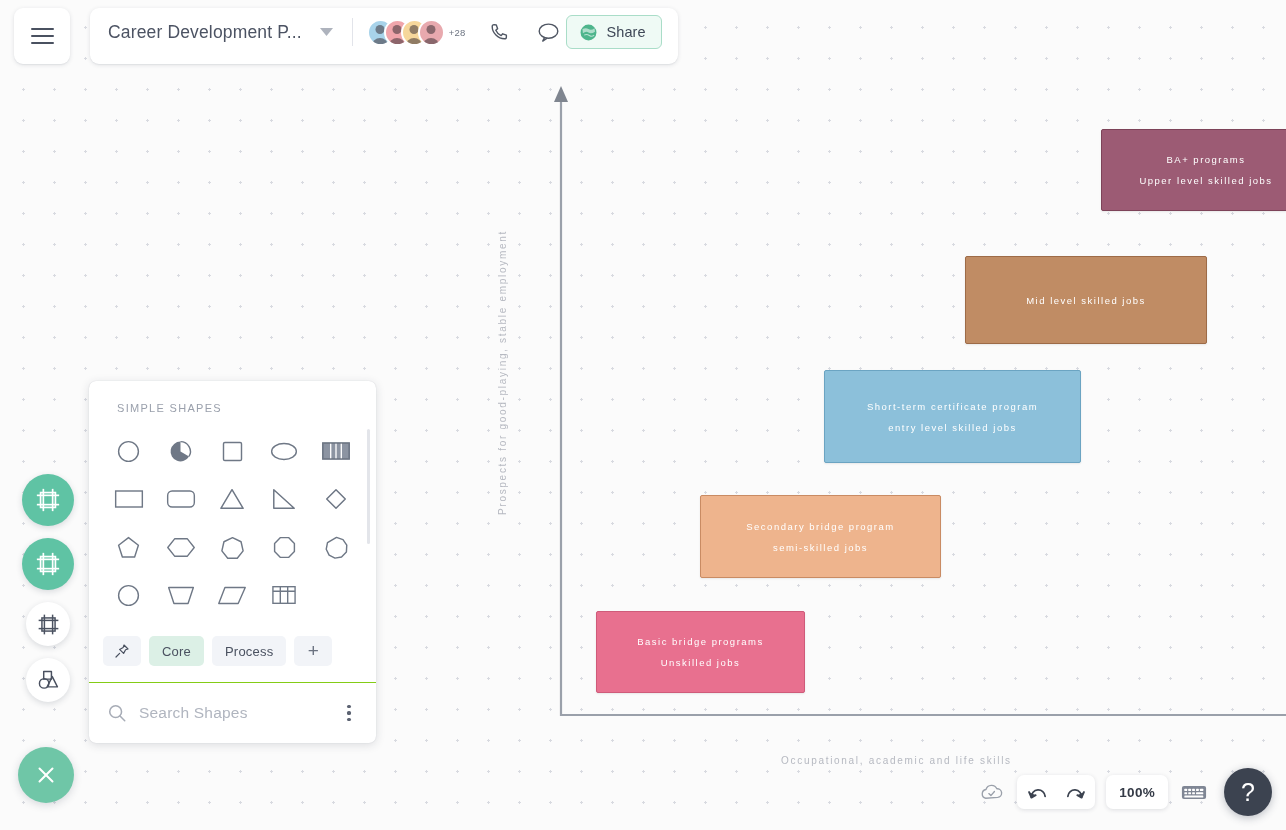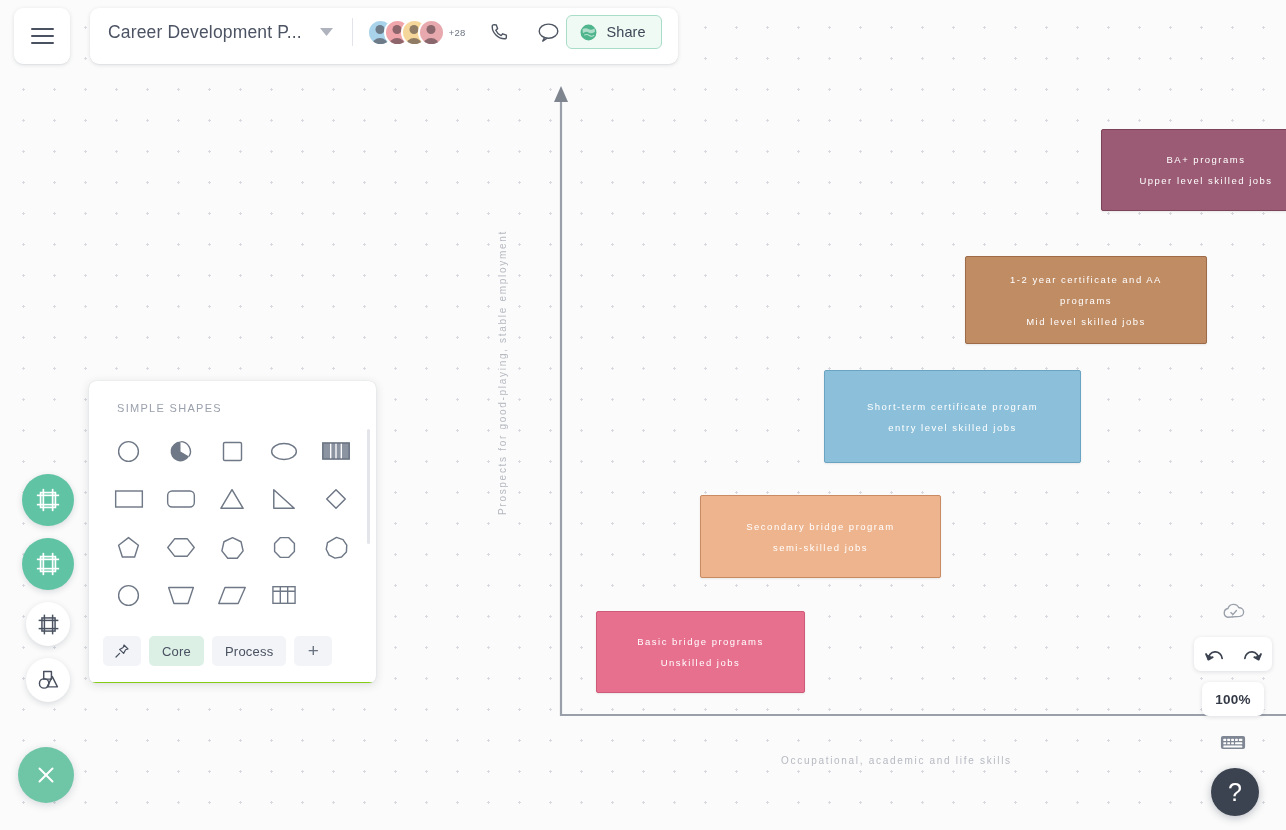--- a/index.html
+++ b/index.html
@@ -305,21 +305,20 @@
   }
 
   
   .botbar {
     position: absolute;
     right: 14px; bottom: 14px;
     display: flex;
     align-items: center;
     gap: 11px;
     z-index: 35;
-    flex-direction: column;
   }
   .bb-plain {
     width: 30px; height: 30px;
     display: flex; align-items: center; justify-content: center;
     cursor: pointer;
   }
   .bb-card {
     height: 34px;
     background: #fff;
     border-radius: 7px;
@@ -387,21 +386,20 @@
         </div>
       </div>
       <div class="step" style="left: 824px; top: 370px; width: 257px; height: 93px; background: rgb(140, 192, 218); border: 1.5px solid rgb(107, 164, 194);">
         <div>
           <span class="txt">Short-term   certificate   program</span>
           <span class="txt">entry   level   skilled   jobs</span>
         </div>
       </div>
       <div class="step" style="left: 965px; top: 256px; width: 242px; height: 88px; background: rgb(192, 140, 100); border: 1.5px solid rgb(157, 107, 71);">
         <div>
-          <span class="txt">1-2   year   certificate   and   AA   programs</span>
           <span class="txt">Mid   level   skilled   jobs</span>
         </div>
       </div>
       <div class="step" style="left: 1101px; top: 129px; width: 210px; height: 82px; background: rgb(156, 91, 116); border: 1.5px solid rgb(125, 67, 89);">
         <div>
           <span class="txt">BA+   programs</span>
           <span class="txt">Upper   level   skilled   jobs</span>
         </div>
       </div>
     </div>
@@ -578,20 +576,32 @@
         <svg width="16" height="16" viewBox="0 0 20 20" fill="none" stroke="#4a5160" stroke-width="1.5" stroke-linecap="round" stroke-linejoin="round">
           <path d="M12.5 2.5 L17.5 7.5 L14.5 8.5 L12 13 L7 8 L11.5 5.5 Z"></path>
           <line x1="7" y1="13" x2="2.5" y2="17.5"></line>
         </svg>
       </div>
       <div class="sp-tab active">Core</div>
       <div class="sp-tab">Process</div>
       <div class="sp-tab plus">+</div>
     </div>
 
+    <div class="sp-search">
+      <svg width="20" height="20" viewBox="0 0 22 22" fill="none" stroke="#a7acb6" stroke-width="1.7" stroke-linecap="round">
+        <circle cx="9.5" cy="9.5" r="6.5"></circle>
+        <line x1="14.3" y1="14.3" x2="19.5" y2="19.5"></line>
+      </svg>
+      <span class="ph">Search Shapes</span>
+      <span class="sp-kebab">
+        <i></i>
+          <i></i>
+          <i></i>
+      </span>
+    </div>
   </div>
 
   <div class="rail">
     <div class="rail-btn green">
       <svg width="26" height="26" viewBox="0 0 28 28" fill="none" stroke="#fff" stroke-width="1.8">
         <rect x="6" y="6" width="16" height="16"></rect>
         <line x1="2" y1="9" x2="26" y2="9"></line>
         <line x1="2" y1="19" x2="26" y2="19"></line>
         <line x1="9" y1="2" x2="9" y2="26"></line>
         <line x1="19" y1="2" x2="19" y2="26"></line>

